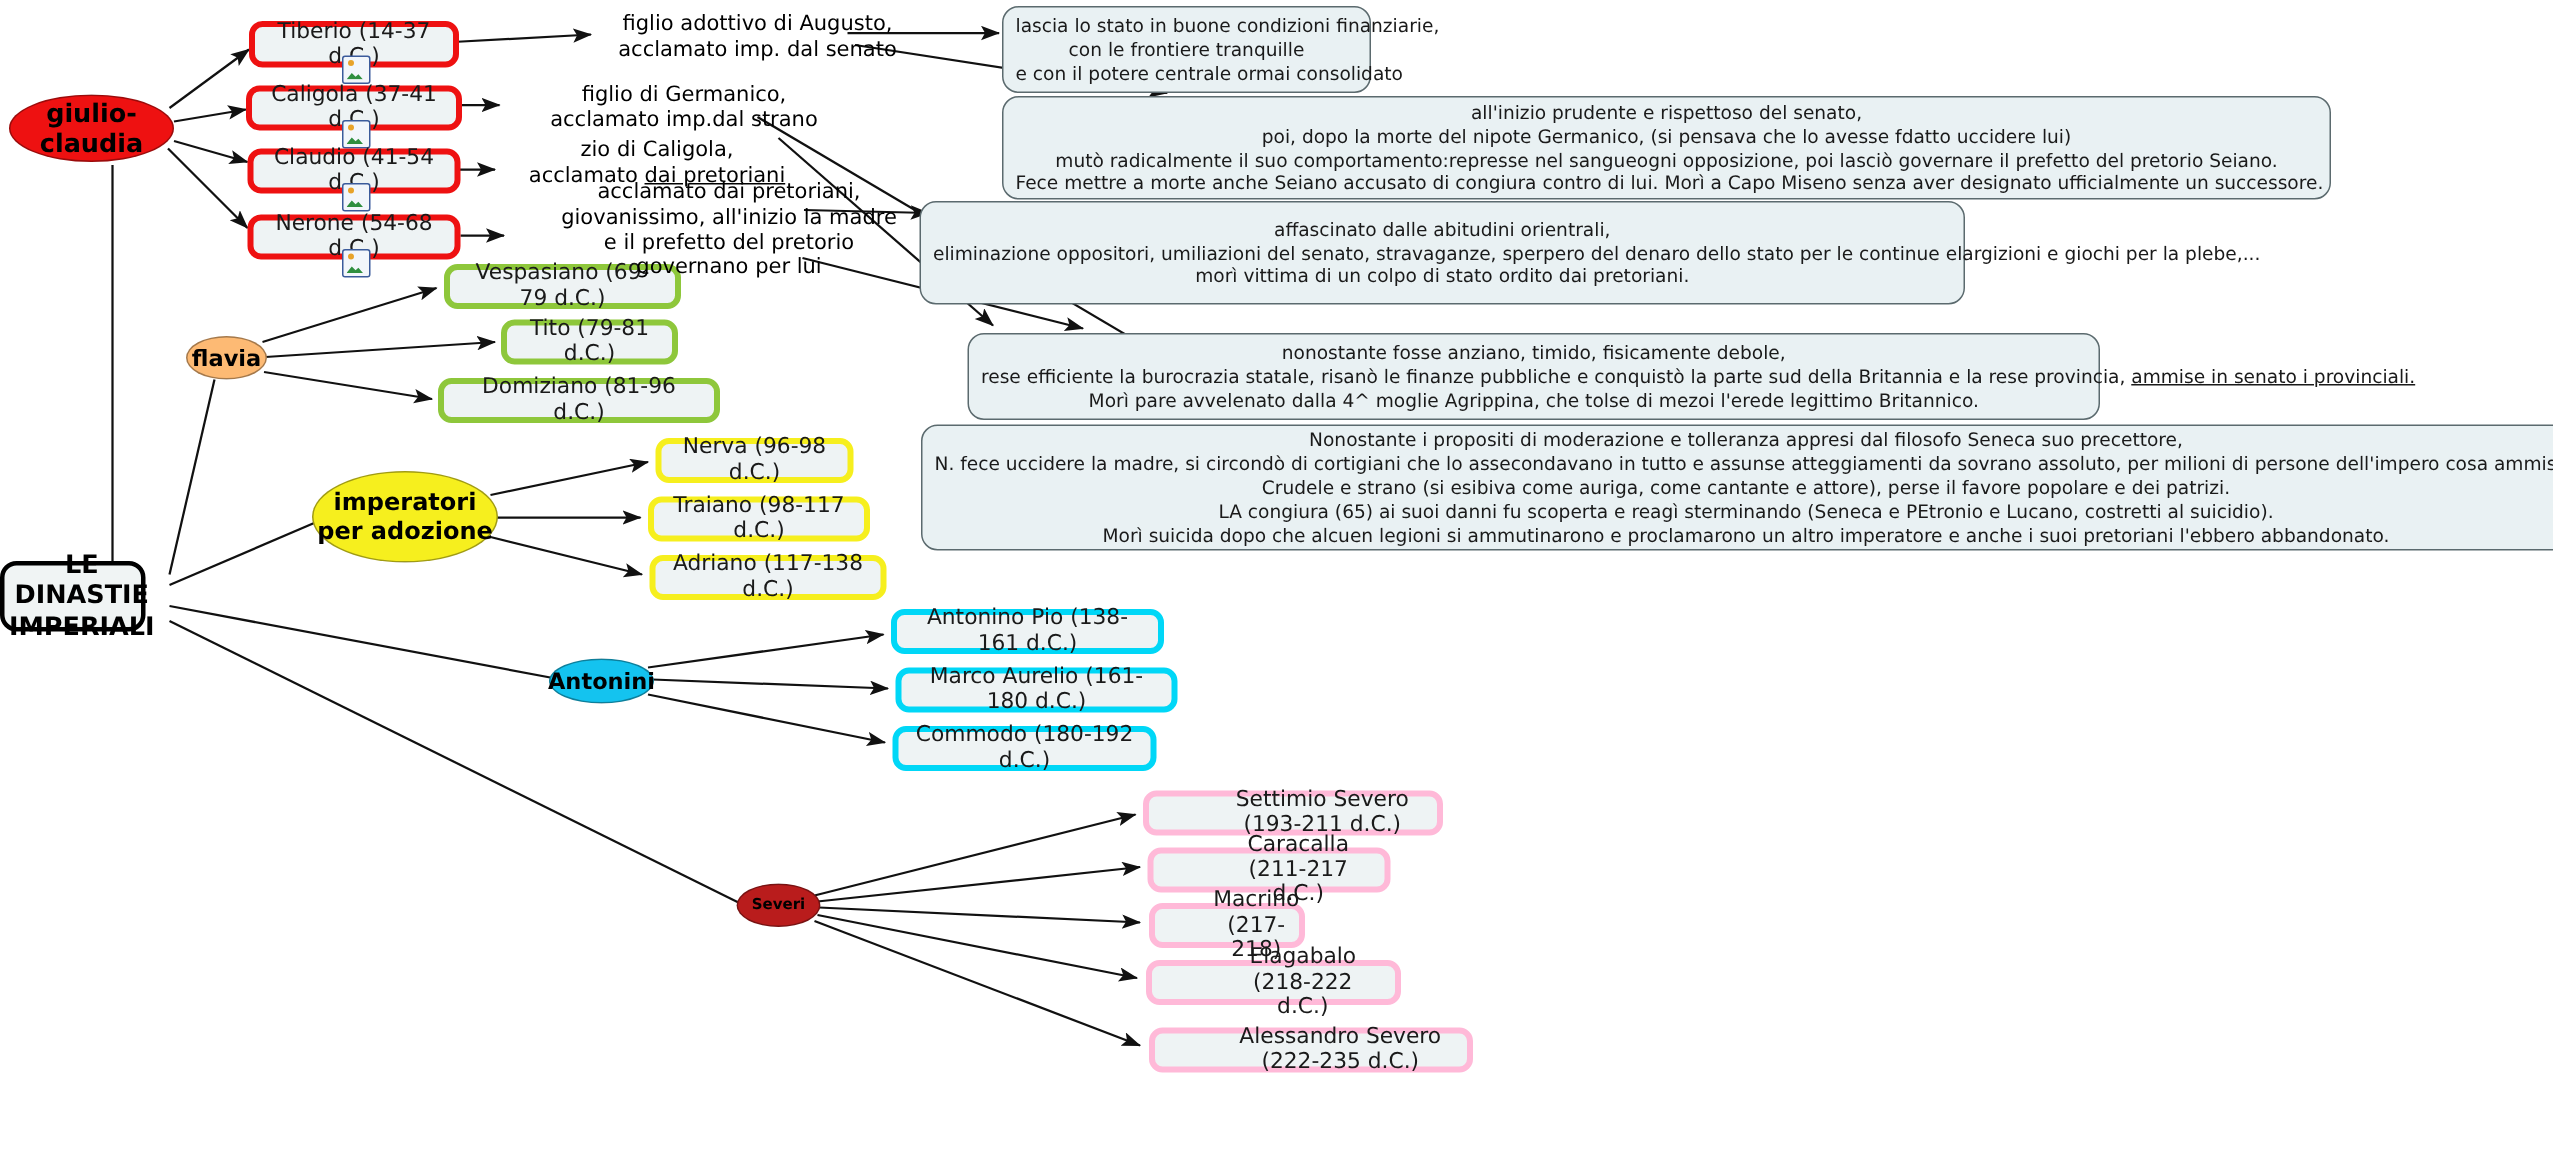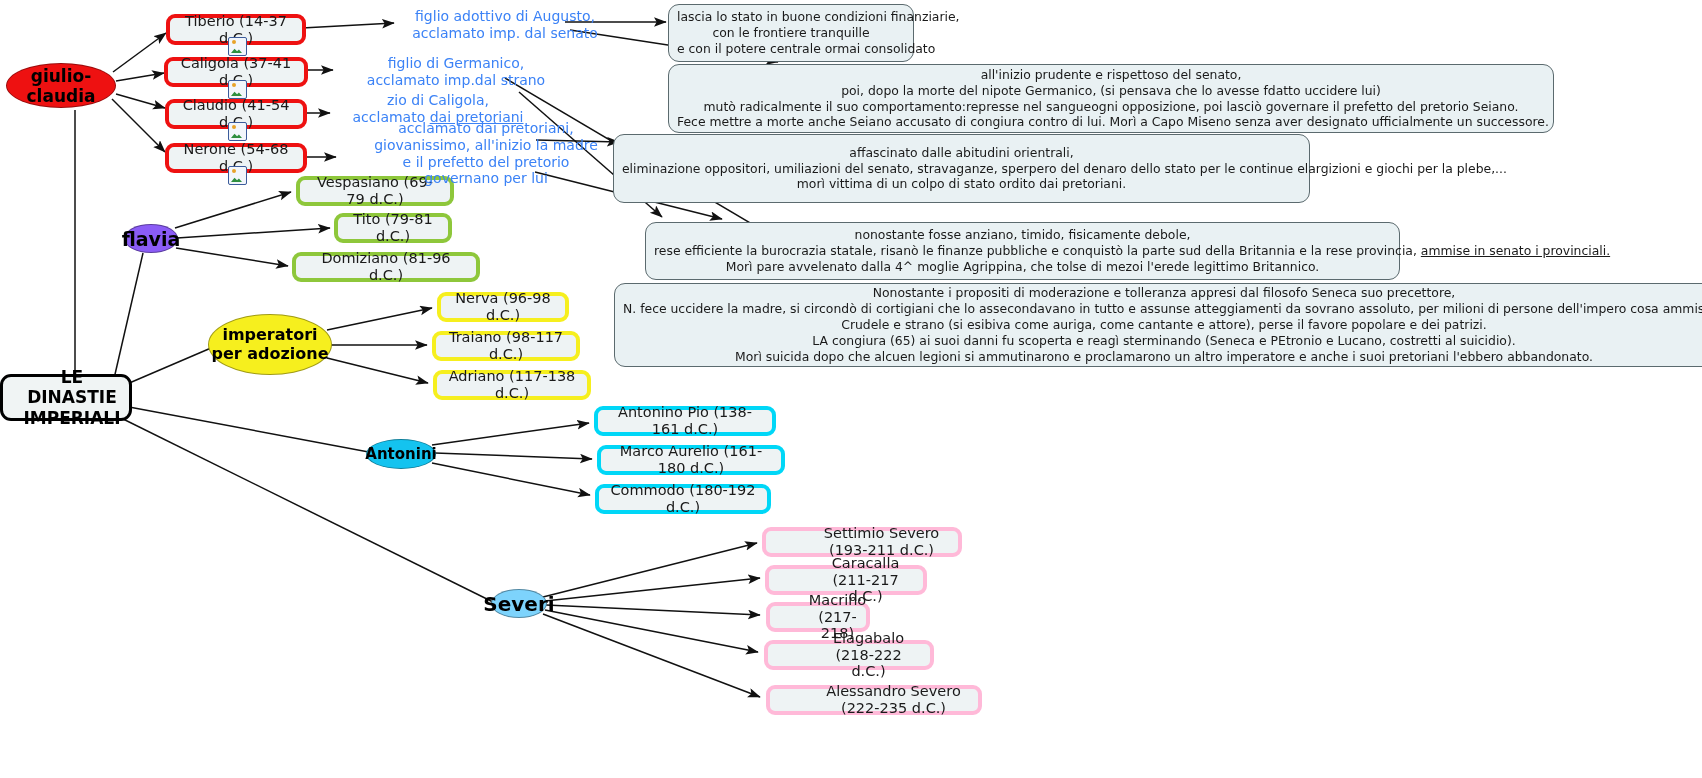--- a/index.html
+++ b/index.html
@@ -20,35 +20,35 @@
   .rect.cyan{border-color:#00d7f7;border-width:4px;}
   .rect.pink{border-color:#ffb9d8;border-width:4px;padding-left:48px;}
 
   
   .rootbox{background:#f0f4f4;border:3px solid #000;border-radius:11px;
            font-weight:bold;font-size:17px;line-height:1.18;color:#000;}
 
   
   .ell{border-radius:50%;font-weight:bold;color:#000;border:1px solid rgba(0,0,0,.35);}
   .ell.red{background:#ee1111;font-size:17px;}
-  .ell.olive{background:#8b5cf6;font-size:19px;}
+  .ell.olive{background:#fdba74;font-size:15px;}
   .ell.yellow{background:#f6ef1e;font-size:16px;line-height:1.15;}
   .ell.cyan{background:#14c3ef;font-size:15px;}
-  .ell.pink{background:#7dd3fc;font-size:20px;}
+  .ell.pink{background:#b91c1c;font-size:10px;}
 
   
   .note{background:#e9f1f3;border:1px solid #5b6a6e;border-radius:11px;
         font-size:12.4px;line-height:1.28;color:#1a1a1a;text-align:center;
         padding:5px 8px;display:flex;flex-direction:column;justify-content:center;}
   .note span{display:block;white-space:nowrap;}
   .note .u{text-decoration:underline;}
 
   
   .freetext{position:absolute;text-align:center;font-size:14px;line-height:1.2;
-            color:#3b82f6;}
+            color:#000000;}
   .freetext span{display:block;white-space:nowrap;}
   .freetext .u{text-decoration:underline;}
 
   
   .picicon{position:absolute;width:17px;height:17px;background:#f2f6fb;
            border:1px solid #3b5b9b;border-radius:2px;}
   .picicon i{position:absolute;left:2px;bottom:2px;width:11px;height:6px;
              background:#2f8f3f;clip-path:polygon(0 100%,32% 28%,55% 70%,72% 42%,100% 100%);}
   .picicon b{position:absolute;left:3px;top:2px;width:4px;height:4px;border-radius:50%;
              background:#e8a32a;}
@@ -102,21 +102,21 @@
       <path d="M432,463 L590,495"></path>
 
       <path d="M543,597 L757,543"></path>
       <path d="M545,601 L760,578"></path>
       <path d="M546,605 L760,615"></path>
       <path d="M545,610 L758,652"></path>
       <path d="M543,614 L760,697"></path>
     </g>
   </svg>
 
-  <div class="node rootbox" style="left:0px;top:374px;width:132px;height:47px;flex-direction:column;padding-left:12px;">
+  <div class="node rootbox" style="left:0px;top:374px;width:97px;height:47px;flex-direction:column;padding-left:12px;">
     <span>LE DINASTIE</span>
     <span>IMPERIALI</span>
   </div>
 
   <div class="node ell red" style="left:6px;top:63px;width:110px;height:45px;">giulio-claudia</div>
 
   <div class="node ell olive" style="left:124px;top:224px;width:54px;height:29px;">flavia</div>
 
   <div class="node ell yellow" style="left:208px;top:314px;width:124px;height:61px;flex-direction:column;">
     <span>imperatori</span>

